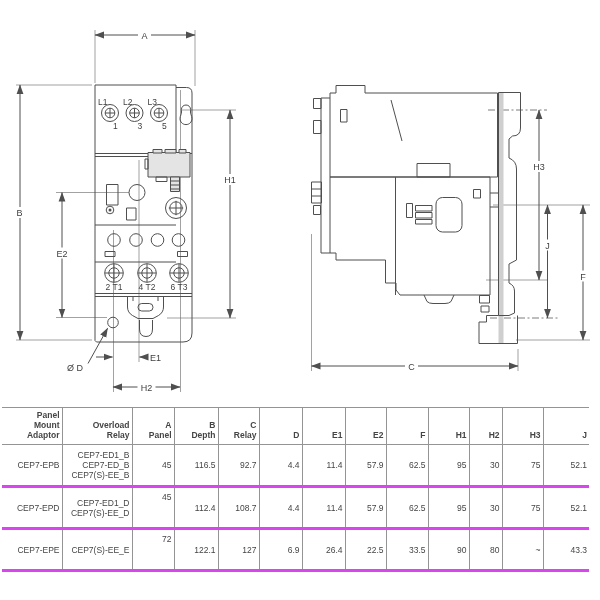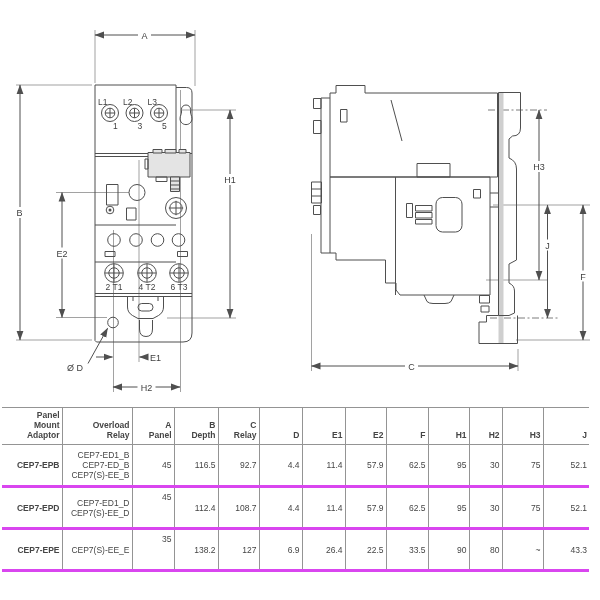--- a/index.html
+++ b/index.html
@@ -20,21 +20,21 @@
     overflow:hidden;
     margin-top:35px;
   }
   table.spec th:last-child, table.spec td:last-child{border-right:none;}
   table.spec thead th{
     border-top:1px solid #949494;border-bottom:1px solid #949494;
     font-weight:bold;vertical-align:bottom;padding-bottom:4px;height:29px;line-height:10px;
   }
   table.spec tbody td{border-bottom:3px solid #d946ef;vertical-align:middle;line-height:10px;}
   table.spec tbody tr{height:42px;}
-  .rowlabel{font-weight:bold;}
+  .rowlabel{font-weight:normal;}
   .vtop{vertical-align:top !important;padding-top:4px !important;}
 </style>
 </head>
 <body>
 
 <svg width="600" height="405" viewBox="0 0 600 405">
   <defs>
     <marker id="arr" viewBox="0 0 10 10" refX="9" refY="5" markerWidth="10" markerHeight="10" orient="auto-start-reverse">
       <path d="M0,1.6 L9.5,5 L0,8.4 z" fill="#4f4f4f"></path>
     </marker>
@@ -363,22 +363,22 @@
         <td>95</td>
         <td>30</td>
         <td>75</td>
         <td>52.1</td>
       </tr>
       <tr>
         <td class="rowlabel">CEP7-EPE</td>
         <td>
           <div>CEP7(S)-EE_E</div>
         </td>
-        <td class="vtop">35</td>
-        <td>138.2</td>
+        <td class="vtop">72</td>
+        <td>122.1</td>
         <td>127</td>
         <td>6.9</td>
         <td>26.4</td>
         <td>22.5</td>
         <td>33.5</td>
         <td>90</td>
         <td>80</td>
         <td>~</td>
         <td>43.3</td>
       </tr>

